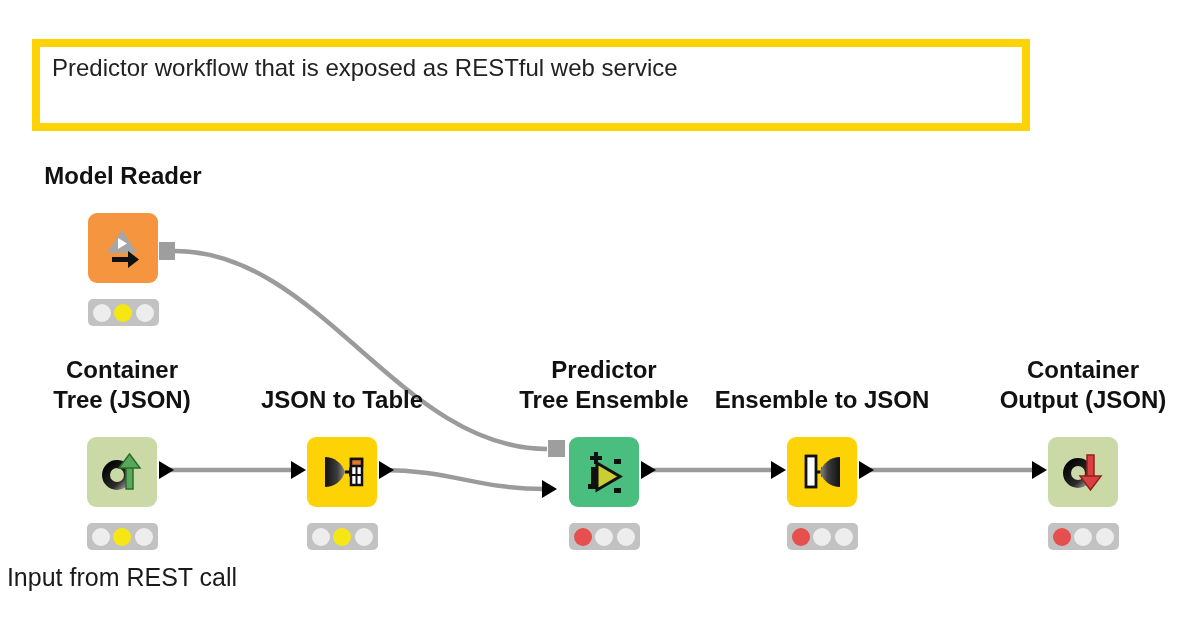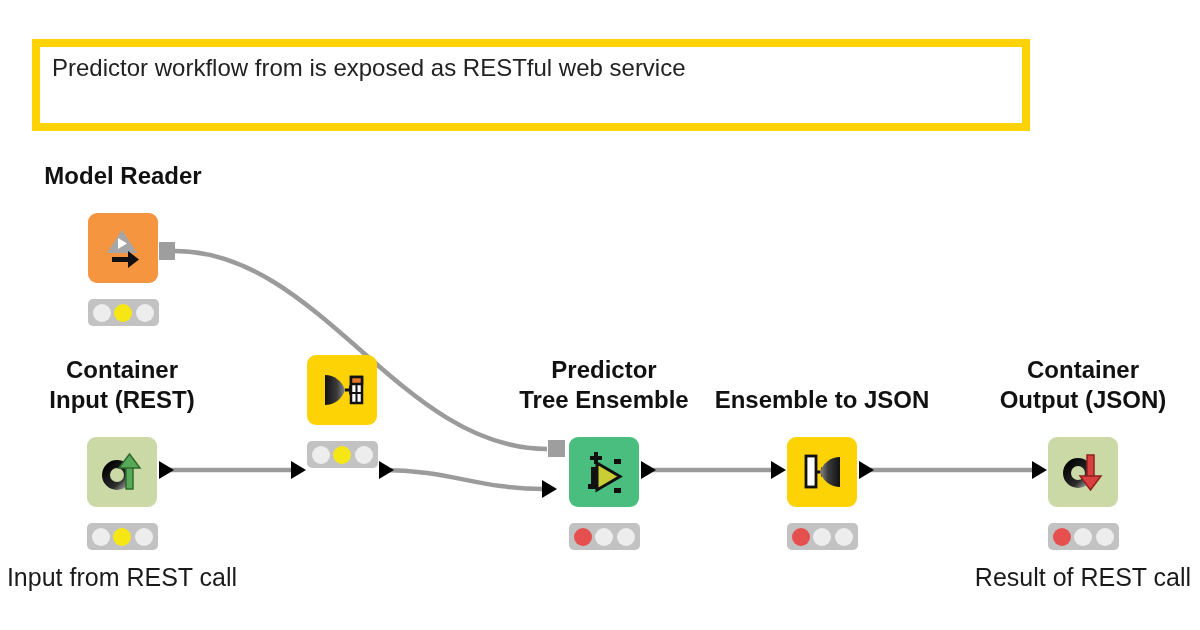--- a/index.html
+++ b/index.html
@@ -86,21 +86,21 @@
   <polygon points="291,461 291,479 306,470" fill="#000"></polygon>
   <polygon points="379,461 379,479 394,470" fill="#000"></polygon>
   <polygon points="542,480 542,498 557,489" fill="#000"></polygon>
   <polygon points="641,461 641,479 656,470" fill="#000"></polygon>
   <polygon points="771,461 771,479 786,470" fill="#000"></polygon>
   <polygon points="859,461 859,479 874,470" fill="#000"></polygon>
   <polygon points="1032,461 1032,479 1047,470" fill="#000"></polygon>
 </svg>
 
 <div class="annotation">
-  <span>Predictor workflow from is exposed as RESTful web service</span>
+  <span>Predictor workflow that is exposed as RESTful web service</span>
 </div>
 
 <div class="node-group" id="g-model-reader">
   <div class="titles">
     <div>Model Reader</div>
   </div>
   <div class="square sq-orange">
     <svg width="44" height="44" viewBox="0 0 44 44">
       <polygon points="21,4 36,27 6,27" fill="#A6A6A6"></polygon>
       <polygon points="17,12 17,23 26,17.5" fill="#ffffff"></polygon>
@@ -111,38 +111,41 @@
   <div class="traffic" data-state="configured">
     <span class="light l1"></span>
     <span class="light l2"></span>
     <span class="light l3"></span>
   </div>
 </div>
 
 <div class="node-group" id="g-container-input">
   <div class="titles">
     <div>Container</div>
-    <div>Input (REST)</div>
+    <div>Tree (JSON)</div>
   </div>
   <div class="square sq-sage">
     <svg width="44" height="44" viewBox="0 0 44 44">
       <circle cx="17" cy="25" r="11" fill="none" stroke="url(#ringG)" stroke-width="8"></circle>
       <rect x="26" y="16" width="7" height="23" fill="#58A85A" stroke="#2E6B2E" stroke-width="1.5"></rect>
       <polygon points="29.5,4 40,18 19,18" fill="#58A85A" stroke="#2E6B2E" stroke-width="1.5"></polygon>
     </svg>
   </div>
   <div class="traffic" data-state="configured">
     <span class="light l1"></span>
     <span class="light l2"></span>
     <span class="light l3"></span>
   </div>
   <div class="caption">Input from REST call</div>
 </div>
 
 <div class="node-group" id="g-json-to-table">
+  <div class="titles">
+    <div>JSON to Table</div>
+  </div>
   <div class="square sq-yellow">
     <svg width="44" height="44" viewBox="0 0 44 44">
       <path d="M5,7 L5,37 C14,37 22,31 25,22 C22,13 14,7 5,7 Z" fill="url(#dishG)"></path>
       <rect x="25" y="20.5" width="5" height="3" fill="#111"></rect>
       <polygon points="29,17 29,27 34,22" fill="#111"></polygon>
       <rect x="31" y="9" width="11" height="26" fill="#ffffff" stroke="#111" stroke-width="2.5"></rect>
       <rect x="31" y="9" width="11" height="7" fill="#E2762B" stroke="#111" stroke-width="2.5"></rect>
       <line x1="36.5" y1="16" x2="36.5" y2="35" stroke="#111" stroke-width="2"></line>
       <line x1="31" y1="25" x2="42" y2="25" stroke="#111" stroke-width="2"></line>
     </svg>
@@ -206,14 +209,13 @@
       <circle cx="17" cy="23" r="11" fill="none" stroke="url(#ringG)" stroke-width="8"></circle>
       <rect x="26" y="5" width="7" height="23" fill="#D9403F" stroke="#8E2222" stroke-width="1.5"></rect>
       <polygon points="19,26 40,26 29.5,40" fill="#D9403F" stroke="#8E2222" stroke-width="1.5"></polygon>
     </svg>
   </div>
   <div class="traffic" data-state="idle">
     <span class="light l1"></span>
     <span class="light l2"></span>
     <span class="light l3"></span>
   </div>
-  <div class="caption">Result of REST call</div>
 </div>
 
 </body></html>

